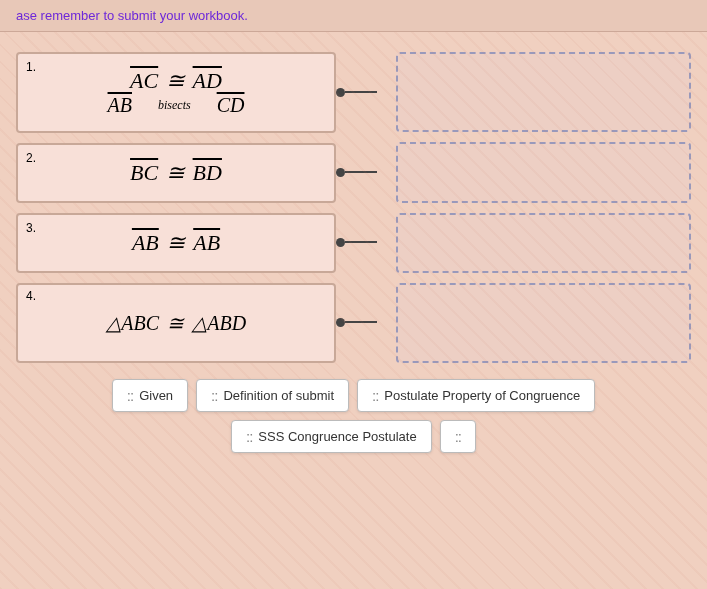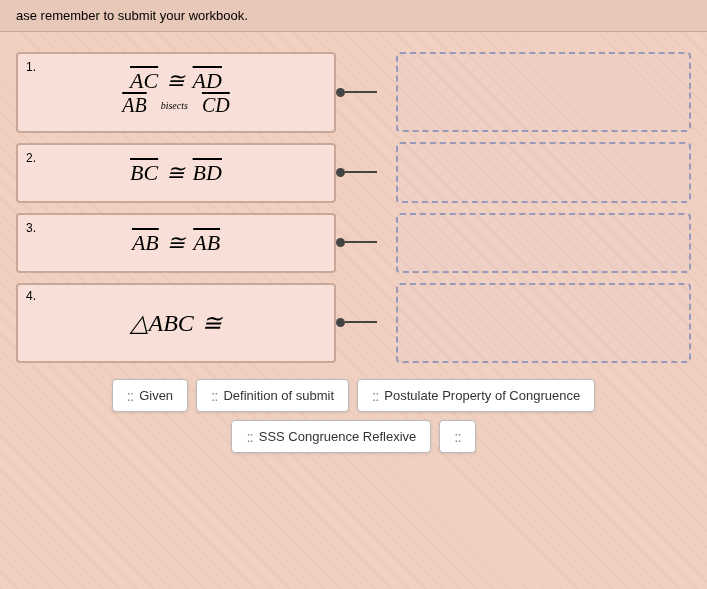--- a/index.html
+++ b/index.html
@@ -11,21 +11,21 @@
       min-height: 589px;
       overflow: hidden;
       position: relative;
     }
 
     .top-bar {
       background: #e8c8b8;
       padding: 8px 16px;
       font-family: Arial, sans-serif;
       font-size: 13px;
-      color: #000000;
+      color: #6d28d9;
       border-bottom: 1px solid #cca898;
     }
 
     .statement-box {
       background: #f8e0d8;
       border: 2px solid #c8a898;
       border-radius: 4px;
       padding: 12px 20px;
       min-height: 60px;
       display: flex;
@@ -66,23 +66,23 @@
       align-items: center;
       gap: 6px;
       font-size: 20px;
     }
 
     .overline {
       text-decoration: overline;
     }
 
     .bisects-word {
-      font-size: 10px;
+      font-size: 12px;
       vertical-align: middle;
-      margin: 0 8px;
+      margin: 0 20px;
     }
 
     .reason-box {
       border: 2px dashed #9999bb;
       border-radius: 4px;
       min-height: 60px;
       background: rgba(200, 200, 240, 0.08);
       flex: 1;
     }
 
@@ -245,23 +245,24 @@
           <span class="overline">AB</span>
           <span>≅</span>
           <span class="overline">AB</span>
         </div>
       </div>
     </div>
 
     <div class="statement-box large">
       <span class="stmt-num" style="top:4px;">4.</span>
       <div class="stmt-text">
-        <div class="line1" style="font-size:24px;">
+        <div class="line1" style="font-size:20px;">
           <span>△ABC</span>
           <span>≅</span>
+          <span>△ABD</span>
         </div>
       </div>
     </div>
 
   </div>
 
   <div class="mid-col">
 
     <div class="h-connector large">
       <div class="dot"></div>
@@ -303,18 +304,18 @@
   <div class="tile">
     <span class="tile-dots">::</span>
     <span>Definition of submit</span>
   </div>
   <div class="tile">
     <span class="tile-dots">::</span>
     <span>Postulate Property of Congruence</span>
   </div>
   <div class="tile">
     <span class="tile-dots">::</span>
-    <span>SSS Congruence Reflexive</span>
+    <span>SSS Congruence Postulate</span>
   </div>
   <div class="tile">
     <span class="tile-dots">::</span>
   </div>
 </div>
 
 </body></html>

